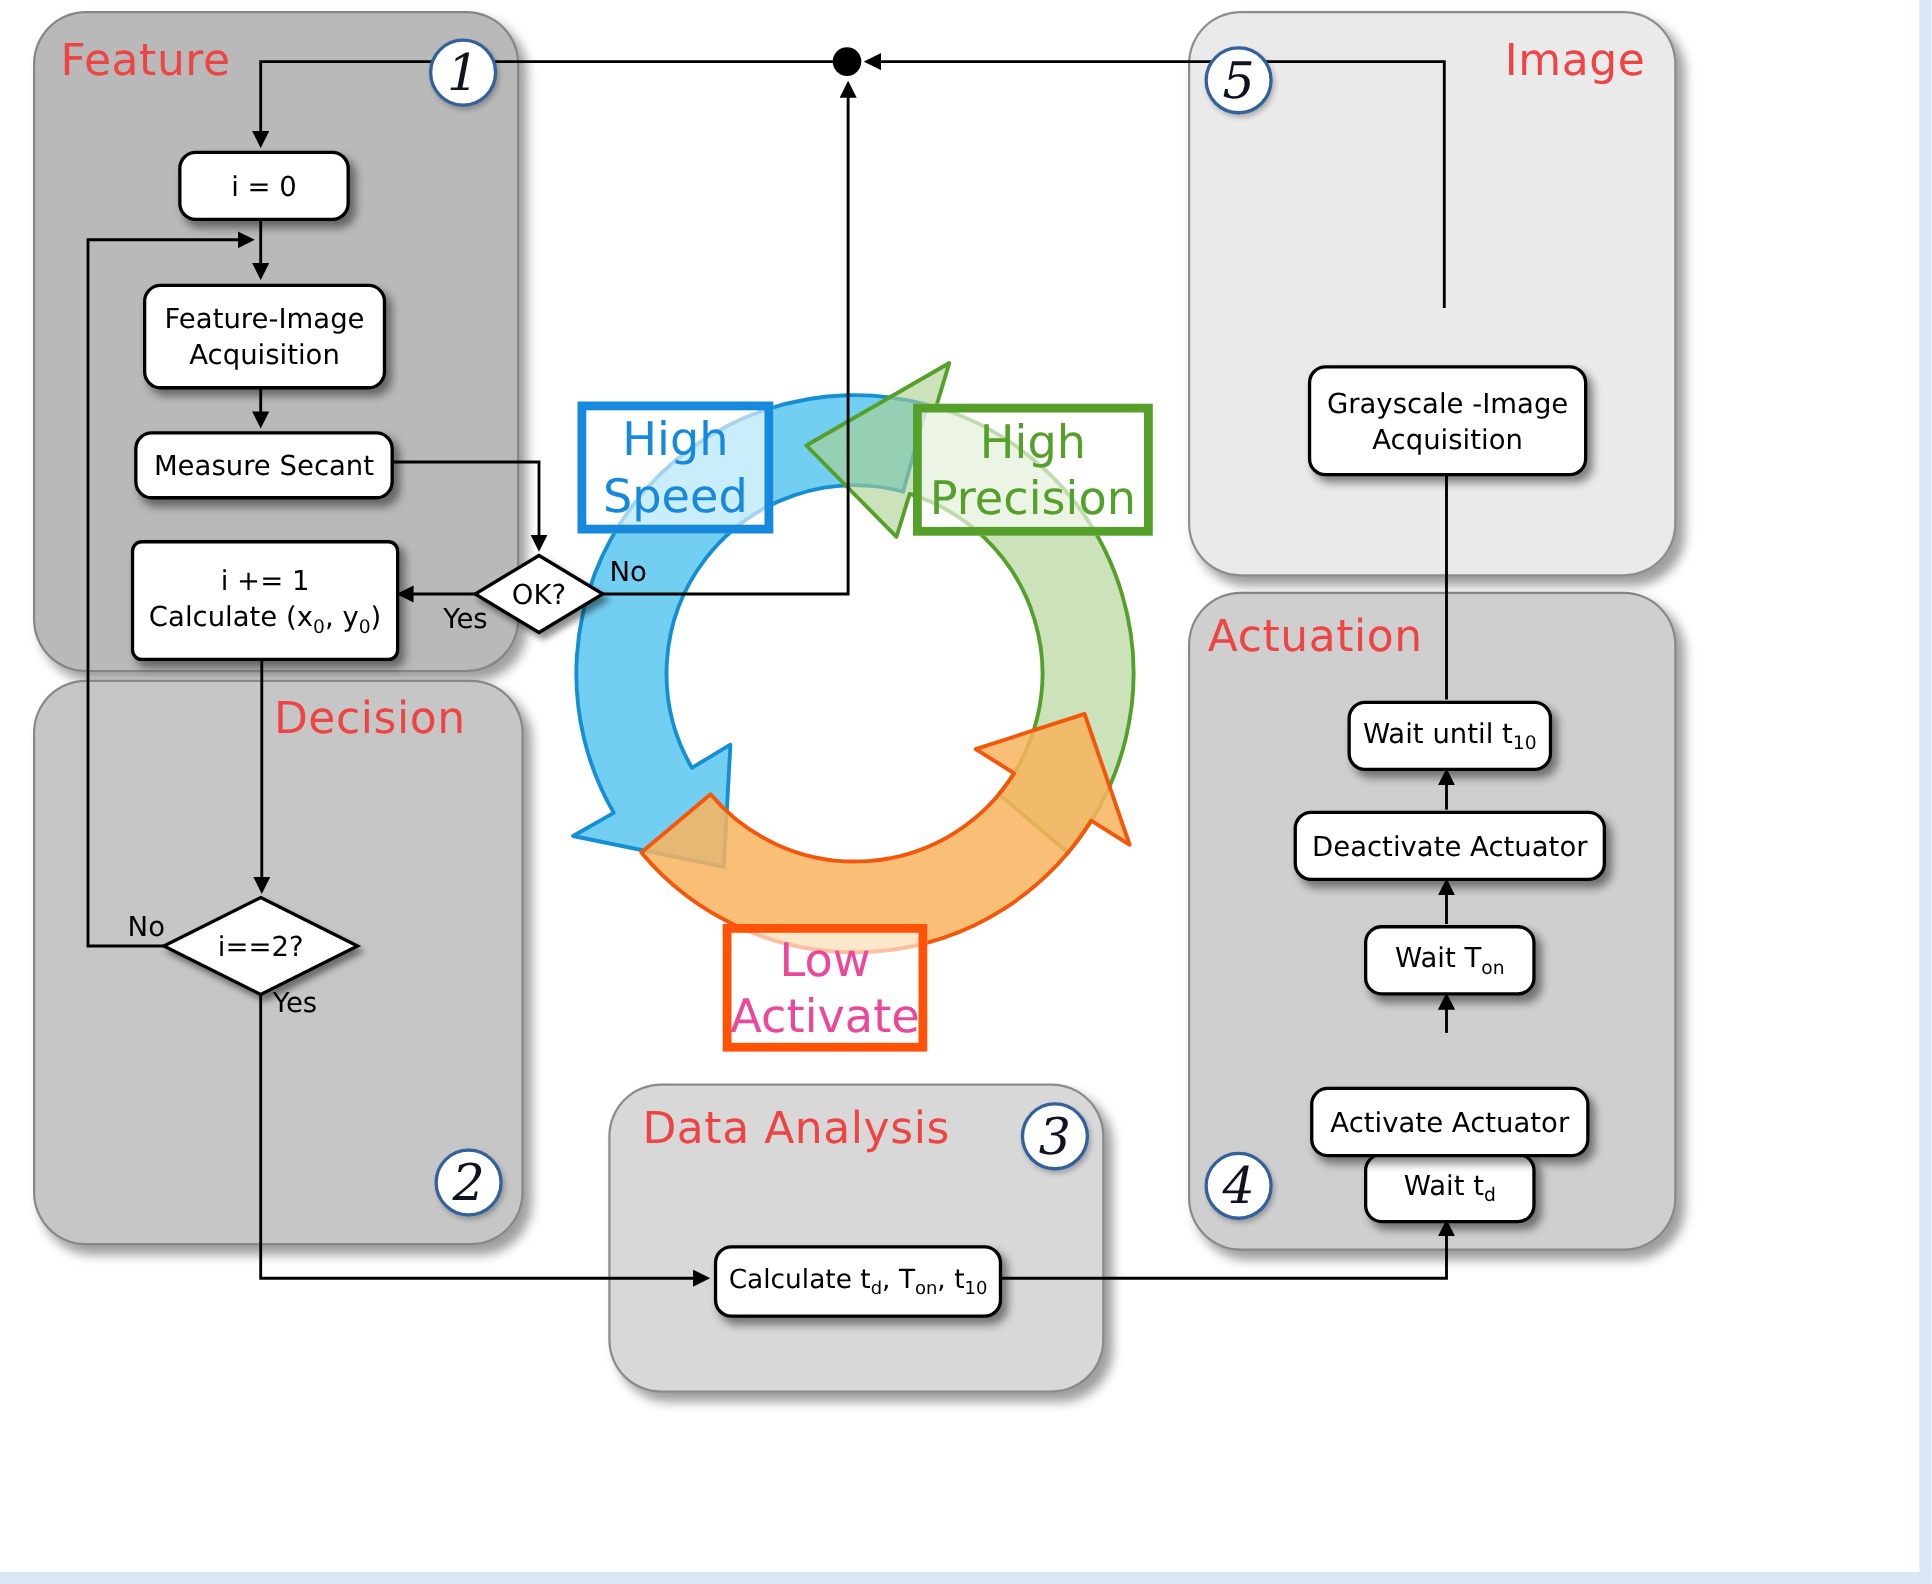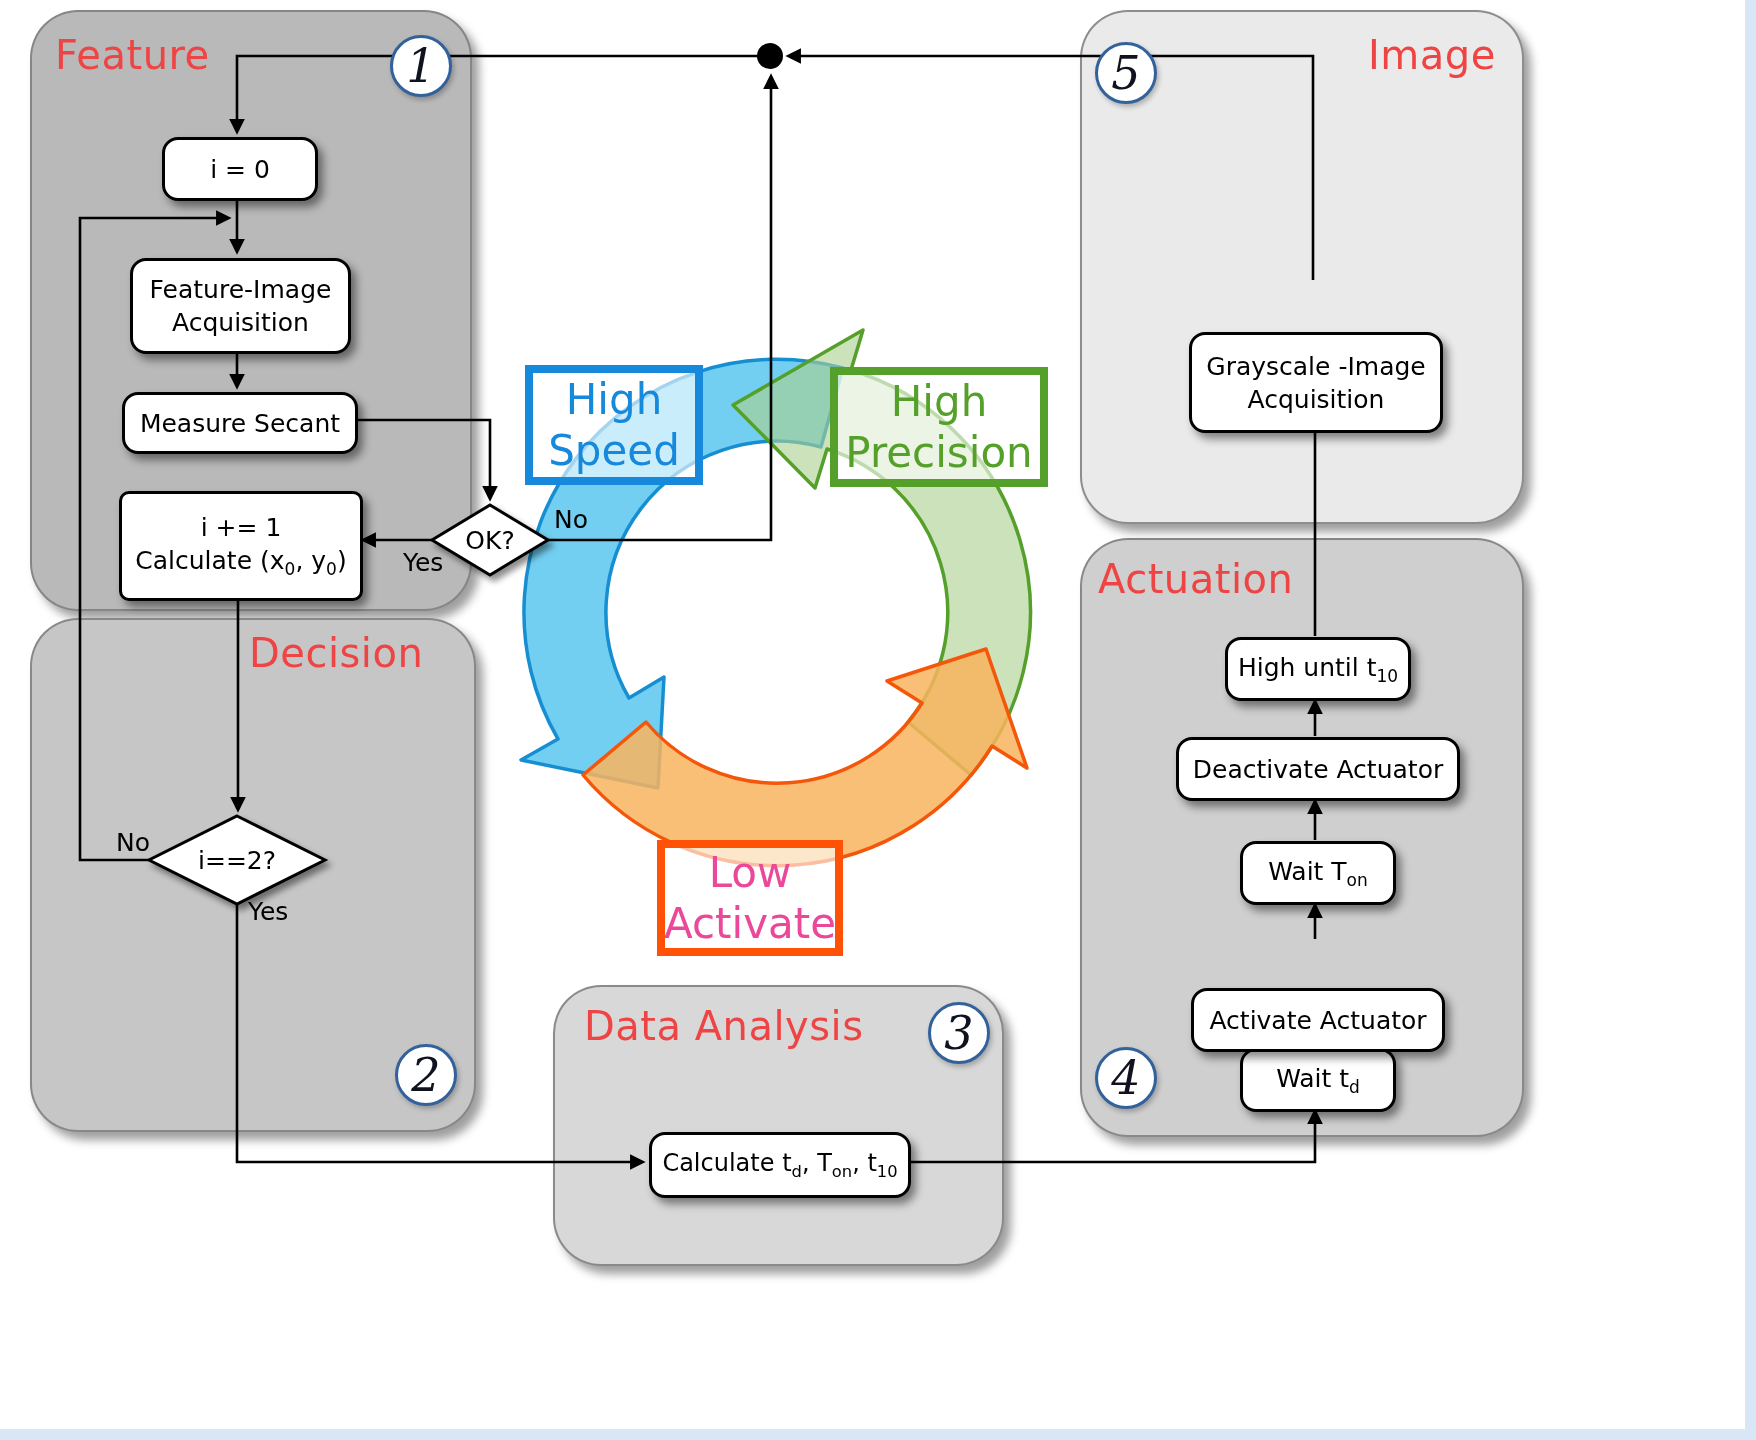--- a/index.html
+++ b/index.html
@@ -150,21 +150,21 @@
 
   <div class="pbox" style="left:1240px;top:841px;width:150px;height:58px;">
     <span><span>Wait T</span><sub>on</sub></span>
   </div>
 
   <div class="pbox" style="left:1176px;top:737px;width:278px;height:58px;">
     <span>Deactivate Actuator</span>
   </div>
 
   <div class="pbox" style="left:1225px;top:637px;width:180px;height:58px;">
-    <span><span>High until t</span><sub>10</sub></span>
+    <span><span>Wait until t</span><sub>10</sub></span>
   </div>
 
   <div class="pbox" style="left:1189px;top:292px;width:248px;height:95px;margin-top:40px;">
     <span>Grayscale -Image</span>
     <span>Acquisition</span>
   </div>
 
   <div class="diamond-label" style="left:432px;top:507px;width:116px;height:66px;">OK?</div>
   <div class="diamond-label" style="left:149px;top:818px;width:176px;height:84px;">i==2?</div>
 

